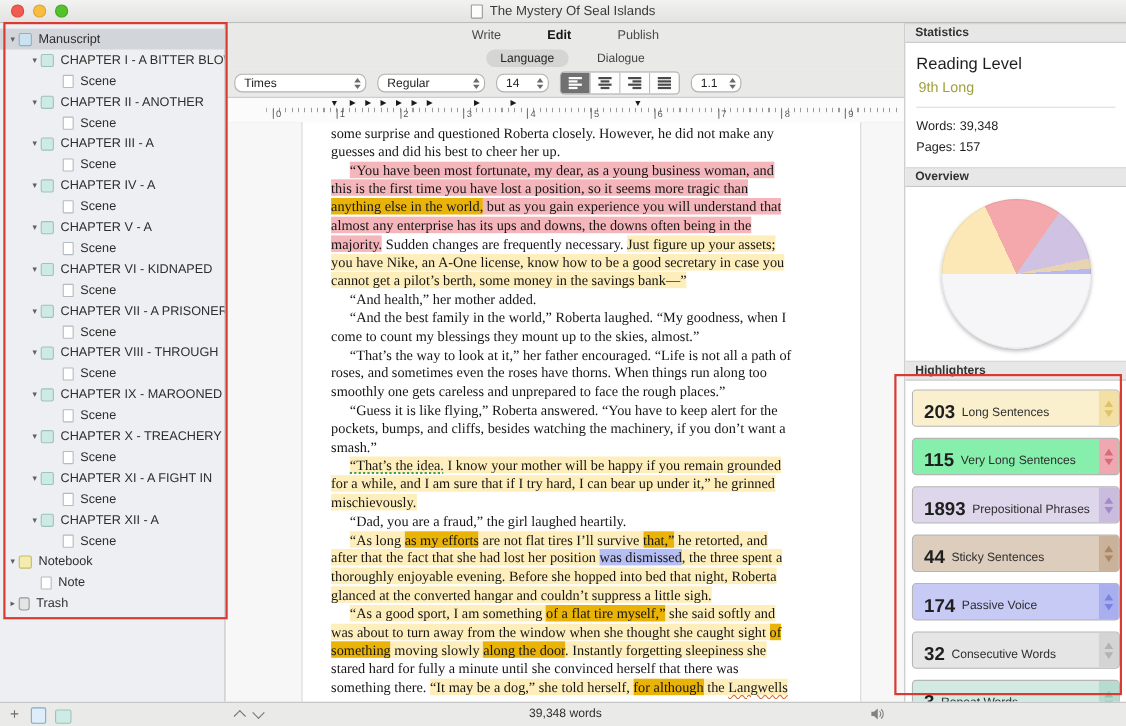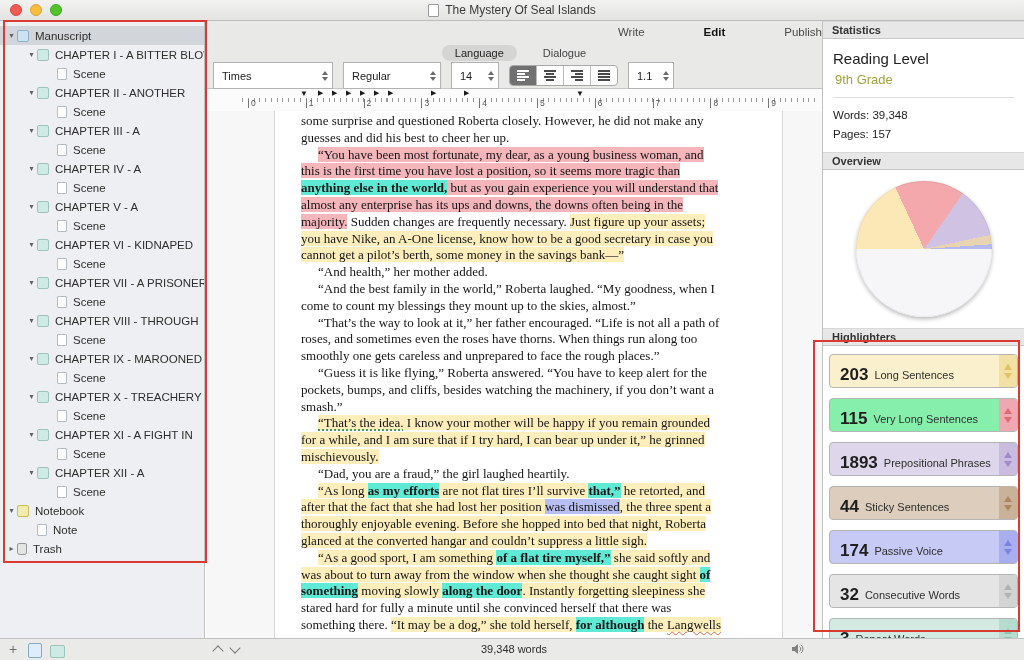--- a/index.html
+++ b/index.html
@@ -23,26 +23,26 @@
   .srow.selected{background:#d2d6db;}
   .disc{width:11px;text-align:center;font-size:8px;color:#606060;flex:none;}
   .sicon{flex:none;width:12px;height:12px;border-radius:2px;box-sizing:border-box;margin-right:6px;}
   .icon-manuscript{background:#cbe2f0;border:1px solid #8cb0c9;}
   .icon-folder{background:#cdeae4;border:1px solid #9dc4bc;}
   .icon-doc{width:10px;height:12px;background:#fff;border:1px solid #b4bbc2;border-radius:1px;}
   .icon-notebook{background:#f2ecae;border:1px solid #c6ba6c;}
   .icon-trash{width:10px;background:#e4e4e4;border:1px solid #989898;border-radius:2px 2px 3px 3px;}
   
   .center{position:absolute;left:206px;top:21px;width:616px;bottom:22px;background:#f7f7f7;}
-  .tabsrow{height:21px;background:#e9e9e7;display:flex;justify-content:flex-end;align-items:center;gap:59px;font-size:11.5px;color:#4a4a4a;}
+  .tabsrow{height:21px;background:#e9e9e7;display:flex;justify-content:center;align-items:center;gap:42px;font-size:11.5px;color:#4a4a4a;}
   .tab.active{font-weight:bold;color:#141414;}
   .subtabs{height:21px;background:#e9e9e7;display:flex;justify-content:center;align-items:center;gap:26px;font-size:11px;color:#444;}
   .pill{background:#d5d5d3;border-radius:9px;padding:2px 13px;color:#222;}
   .formatbar{height:25px;background:#e9e9e7;border-bottom:1px solid #c6c6c6;display:flex;align-items:center;gap:10px;padding-left:7px;}
-  .select{height:27px;background:#fff;border:1px solid #b2b2b2;border-radius:0;display:flex;align-items:center;
+  .select{height:17px;background:#fff;border:1px solid #b2b2b2;border-radius:7px;display:flex;align-items:center;
     font-size:11px;color:#222;padding:0 4px 0 8px;box-sizing:border-box;}
   .select .val{flex:1;}
   .stepper{display:flex;flex-direction:column;gap:2px;margin-left:6px;}
   .tri-u{width:0;height:0;border-left:3px solid transparent;border-right:3px solid transparent;border-bottom:4px solid #6a6a6a;}
   .tri-d{width:0;height:0;border-left:3px solid transparent;border-right:3px solid transparent;border-top:4px solid #6a6a6a;}
   .aligngroup{display:flex;height:19px;border:1px solid #a8a8a8;border-radius:4px;overflow:hidden;background:#fdfdfd;}
   .alignbtn{width:26px;display:flex;align-items:center;justify-content:center;border-left:1px solid #bcbcbc;}
   .alignbtn:first-child{border-left:none;}
   .alignbtn.sel{background:#717171;}
   .bars{display:flex;flex-direction:column;gap:1.5px;width:12px;}
@@ -59,21 +59,21 @@
   .rnum{position:absolute;top:10px;font-size:8.5px;color:#555;border-left:1px solid #777;padding-left:2px;line-height:9px;}
   .rmark{position:absolute;top:0;color:#1a1a1a;}
   .rmark.down{font-size:8px;} .rmark.flag{font-size:7px;}
   
   .pagearea{position:absolute;left:0;top:90px;right:0;bottom:0;overflow:hidden;background:#f7f7f7;}
   .page{position:absolute;left:68px;top:0;width:509px;bottom:-4px;background:#fff;
     border:1px solid #d6d6d6;border-top:none;box-sizing:border-box;padding:2px 18px 0 26px;overflow:hidden;}
   .line{font-family:"Liberation Serif",serif;font-size:13px;line-height:16.8px;height:16.8px;
     white-space:nowrap;color:#151515;}
   .line.indent{padding-left:17px;}
-  .h-yellow{background:#fdeebb;} .h-pink{background:#f5b6bb;margin-top:36px;} .h-purple{background:#5eead4;font-weight:bold;} .h-blue{background:#b7bef1;}
+  .h-yellow{background:#fdeebb;} .h-pink{background:#f5b6bb;margin-top:36px;} .h-purple{background:#eab308;} .h-blue{background:#b7bef1;}
   .u-green{text-decoration:underline dotted #3f9e55;text-decoration-thickness:2px;text-underline-offset:2px;}
   .u-red{text-decoration:underline wavy #d8703c;text-decoration-thickness:1px;text-underline-offset:2px;}
   
   .rpanel{position:absolute;right:0;top:21px;width:202px;bottom:22px;background:#fff;
     border-left:1px solid #c2c2c2;box-sizing:border-box;overflow:hidden;}
   .sechead{height:18px;background:#e7e7e7;border-bottom:1px solid #c9c9c9;border-top:1px solid #d8d8d8;
     font-size:11px;font-weight:bold;color:#333;padding:2px 0 0 9px;box-sizing:border-box;}
   .statsbody{padding:11px 10px 8px 10px;}
   .rl-label{font-size:15px;color:#1e1e1e;}
   .rl-value{font-size:13px;margin:5px 0 0 2px;}
@@ -402,21 +402,21 @@
           <div class="line"><span>stared hard for fully a minute until she convinced herself that there was</span></div>
           <div class="line"><span>something there. </span><span class="h-yellow ">“It may be a dog,” she told herself, </span><span class="h-purple ">for although</span><span class="h-yellow "> the </span><span class="h-yellow u-red">Langwells</span></div>
         </div>
     </div>
   </div>
 
   <div class="rpanel">
     <div class="sechead">Statistics</div>
     <div class="statsbody">
       <div class="rl-label">Reading Level</div>
-      <div class="rl-value" id="rl-value" style="color: rgb(161, 161, 63);">9th Grade</div>
+      <div class="rl-value" id="rl-value" style="color: rgb(161, 161, 63);">9th Long</div>
       <div class="statdiv"></div>
       <div class="statline">Words: 39,348</div>
       <div class="statline">Pages: 157</div>
     </div>
     <div class="sechead">Overview</div>
     <div class="piewrap">
       <div class="pie" id="pie" style="background: conic-gradient(rgb(244, 168, 171) 0deg, rgb(244, 168, 171) 35deg, rgb(207, 194, 227) 35deg, rgb(207, 194, 227) 78deg, rgb(233, 212, 178) 78deg, rgb(233, 212, 178) 86deg, rgb(182, 185, 238) 86deg, rgb(182, 185, 238) 90deg, rgb(246, 245, 247) 90deg, rgb(246, 245, 247) 270deg, rgb(251, 232, 182) 270deg, rgb(251, 232, 182) 335deg, rgb(244, 168, 171) 335deg, rgb(244, 168, 171) 360deg);"></div>
     </div>
     <div class="sechead">Highlighters</div>
     <div class="cards" id="cards">

